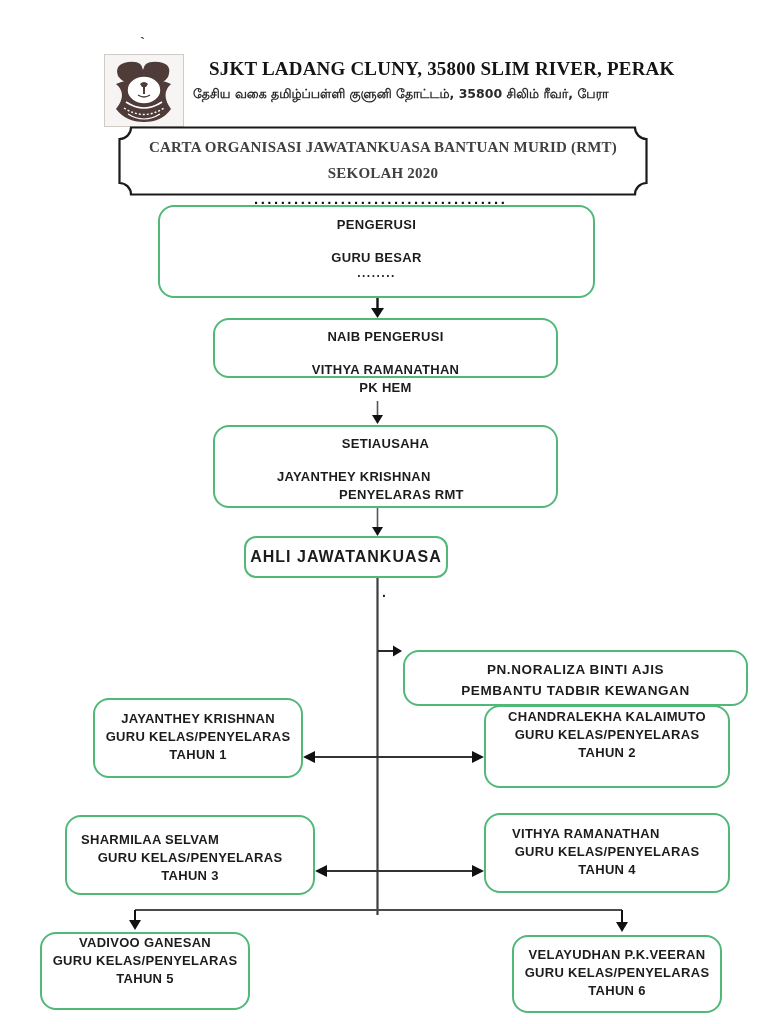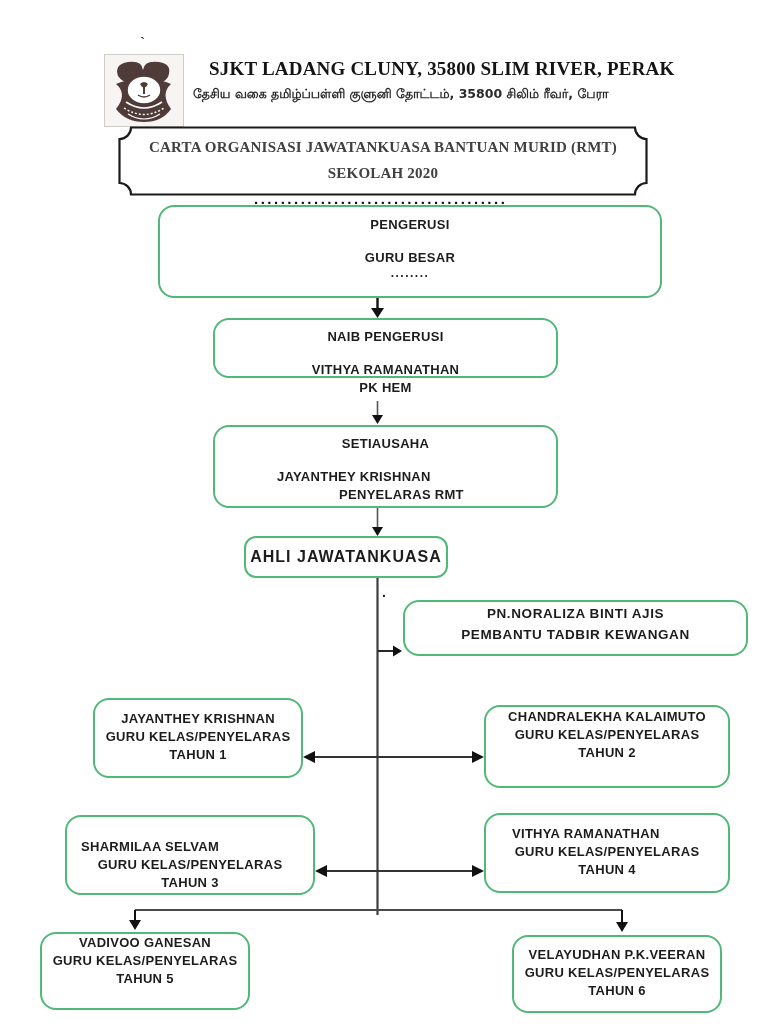--- a/index.html
+++ b/index.html
@@ -28,33 +28,33 @@
   #dots-top{left:254px;top:194px;width:250px;height:10px;text-align:center;}
   
   .obox{
     border:2px solid var(--green);border-radius:16px;background:#fff;
     box-sizing:border-box;text-align:center;
     font:700 13px "Liberation Sans",sans-serif;color:#1c1c1c;letter-spacing:.3px;
   }
   .obox .ln{line-height:18px;}
   .sp{height:15px;}
   
-  #box-pengerusi{left:158px;top:205px;width:504px;height:93px;padding-top:9px;}
+  #box-pengerusi{left:158px;top:205px;width:437px;height:93px;padding-top:9px;}
   #box-pengerusi .dots-small{font-size:12px;letter-spacing:1.5px;line-height:12px;}
   #box-naib{left:213px;top:318px;width:345px;height:60px;padding-top:8px;}
   #box-setiausaha{left:213px;top:425px;width:345px;height:83px;padding-top:8px;}
   #box-setiausaha .ln-name{text-align:left;padding-left:62px;}
   #box-setiausaha .ln-title{text-align:left;padding-left:124px;}
   #box-ahli{left:244px;top:536px;width:204px;height:42px;display:flex;align-items:center;justify-content:center;
     font-size:16px;letter-spacing:1px;border-radius:12px;border-width:2px;}
-  #box-noraliza{left:403px;top:600px;width:345px;height:56px;padding-top:1px;}
+  #box-noraliza{left:403px;top:650px;width:345px;height:56px;padding-top:7px;}
   #box-noraliza .ln{line-height:21px;font-size:13.5px;letter-spacing:.6px;}
   #box-t1{left:93px;top:698px;width:210px;height:80px;padding-top:10px;}
   #box-t2{left:484px;top:705px;width:246px;height:83px;padding-top:1px;}
-  #box-t3{left:65px;top:815px;width:250px;height:80px;padding-top:21px;}
+  #box-t3{left:65px;top:815px;width:250px;height:80px;padding-top:14px;}
   #box-t3 .ln-name{text-align:left;padding-left:14px;}
   #box-t4{left:484px;top:813px;width:246px;height:80px;padding-top:10px;}
   #box-t4 .ln-name{text-align:left;padding-left:26px;}
   #box-t5{left:40px;top:932px;width:210px;height:78px;}
   #box-t6{left:512px;top:935px;width:210px;height:78px;padding-top:9px;}
   .ln{line-height:20px;}
   #stray-dot{left:382px;top:584px;font:700 14px "Liberation Sans",sans-serif;color:#222;}
   #connectors{left:0;top:0;width:768px;height:1024px;pointer-events:none;}
 </style>
 </head>

